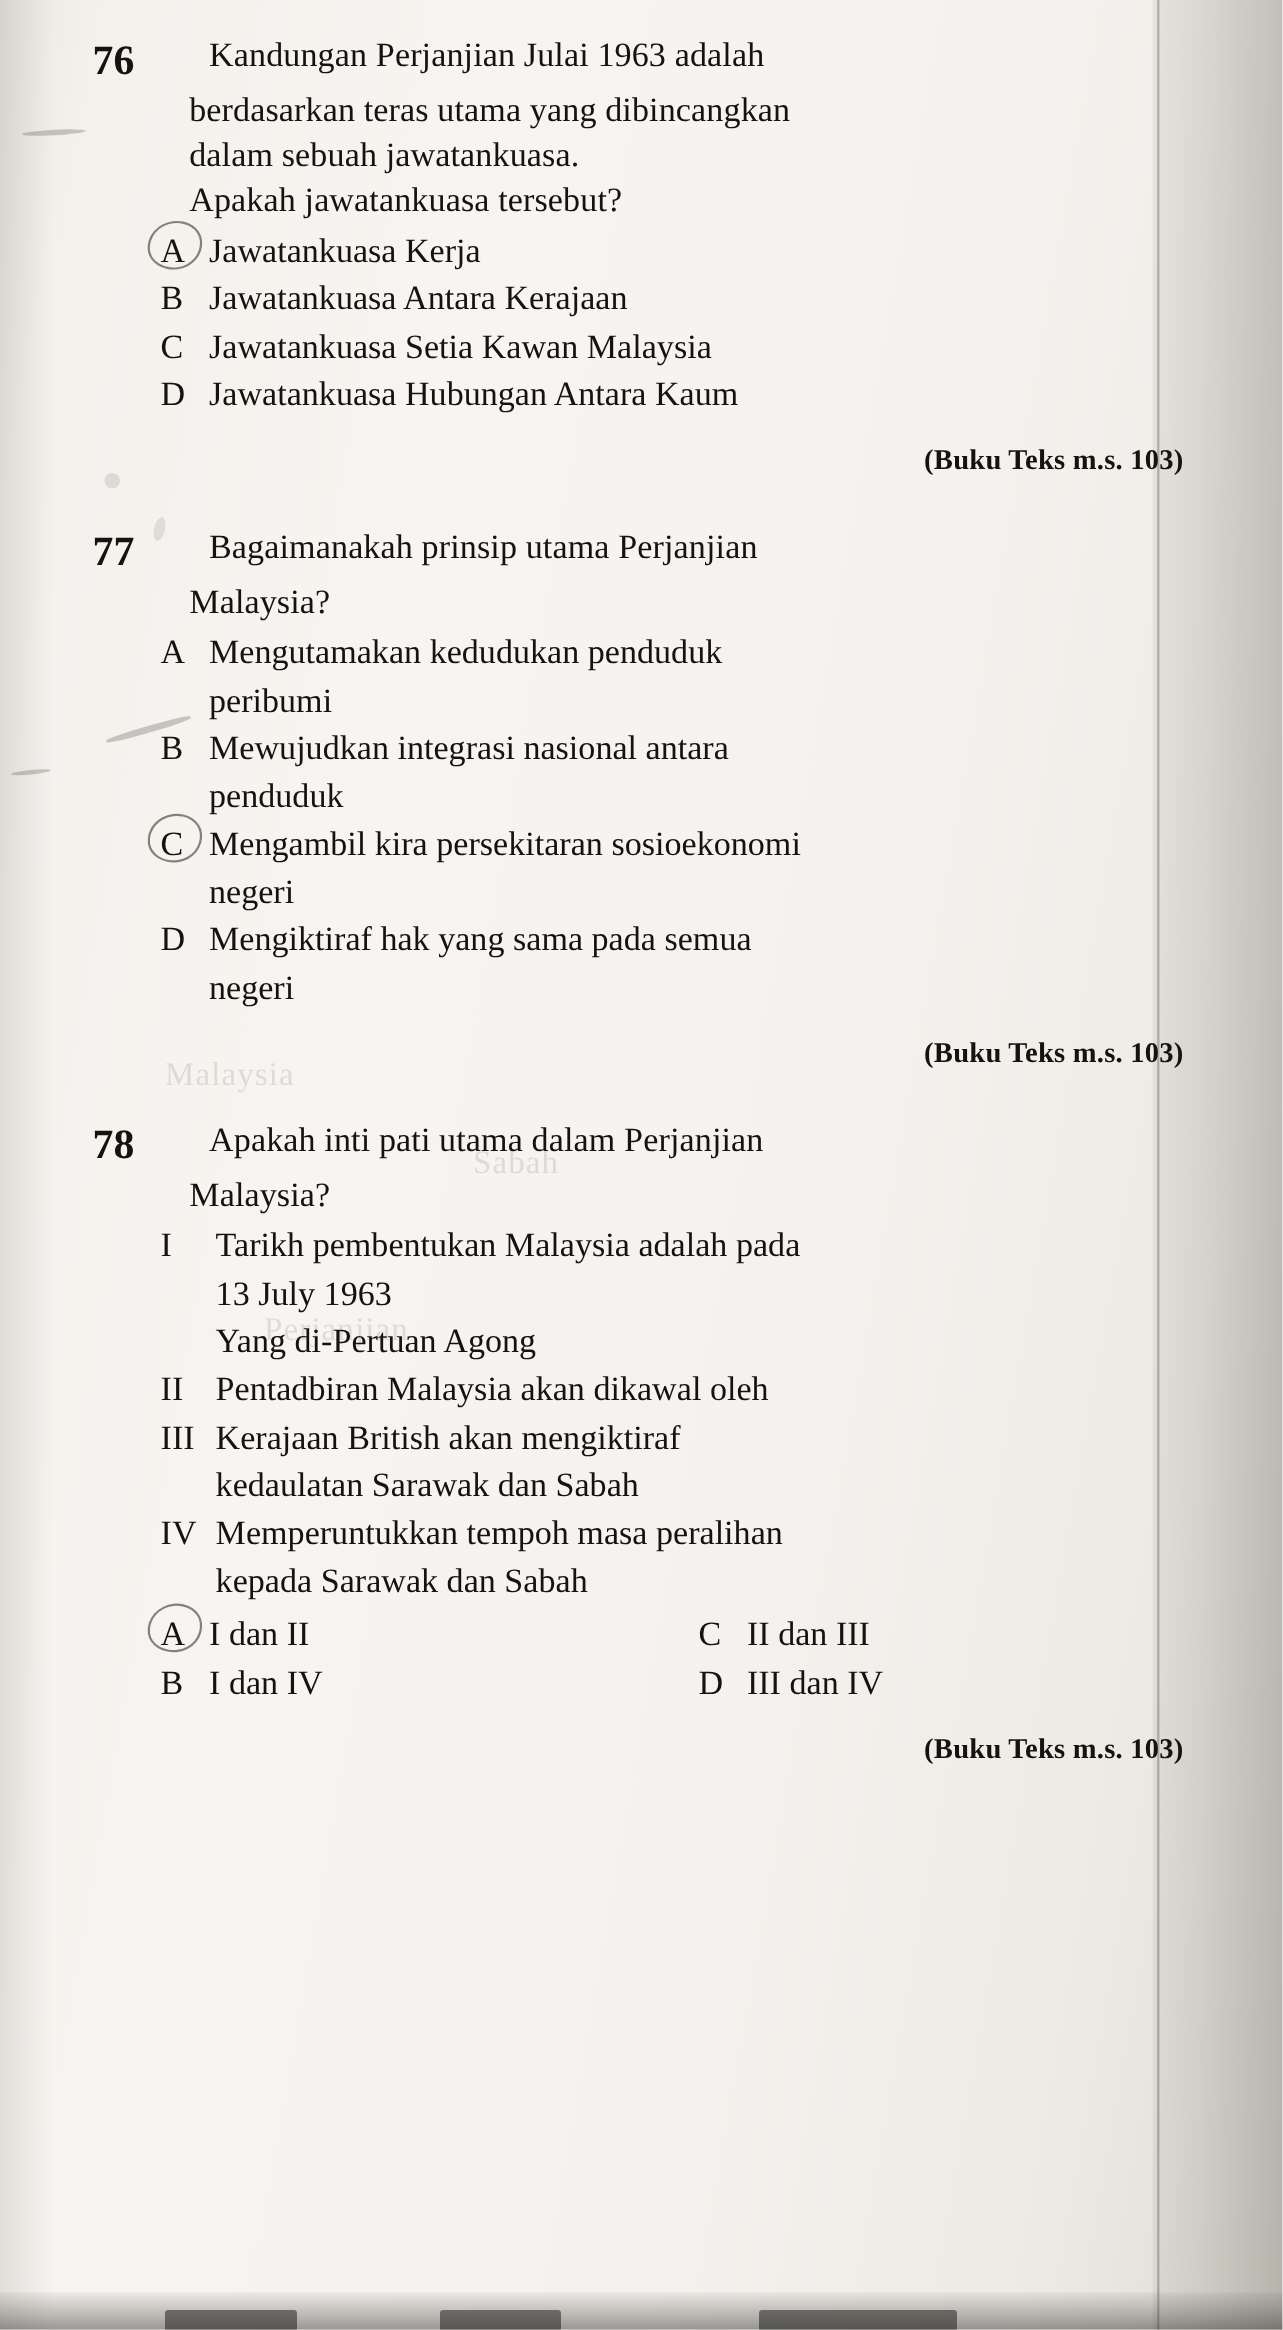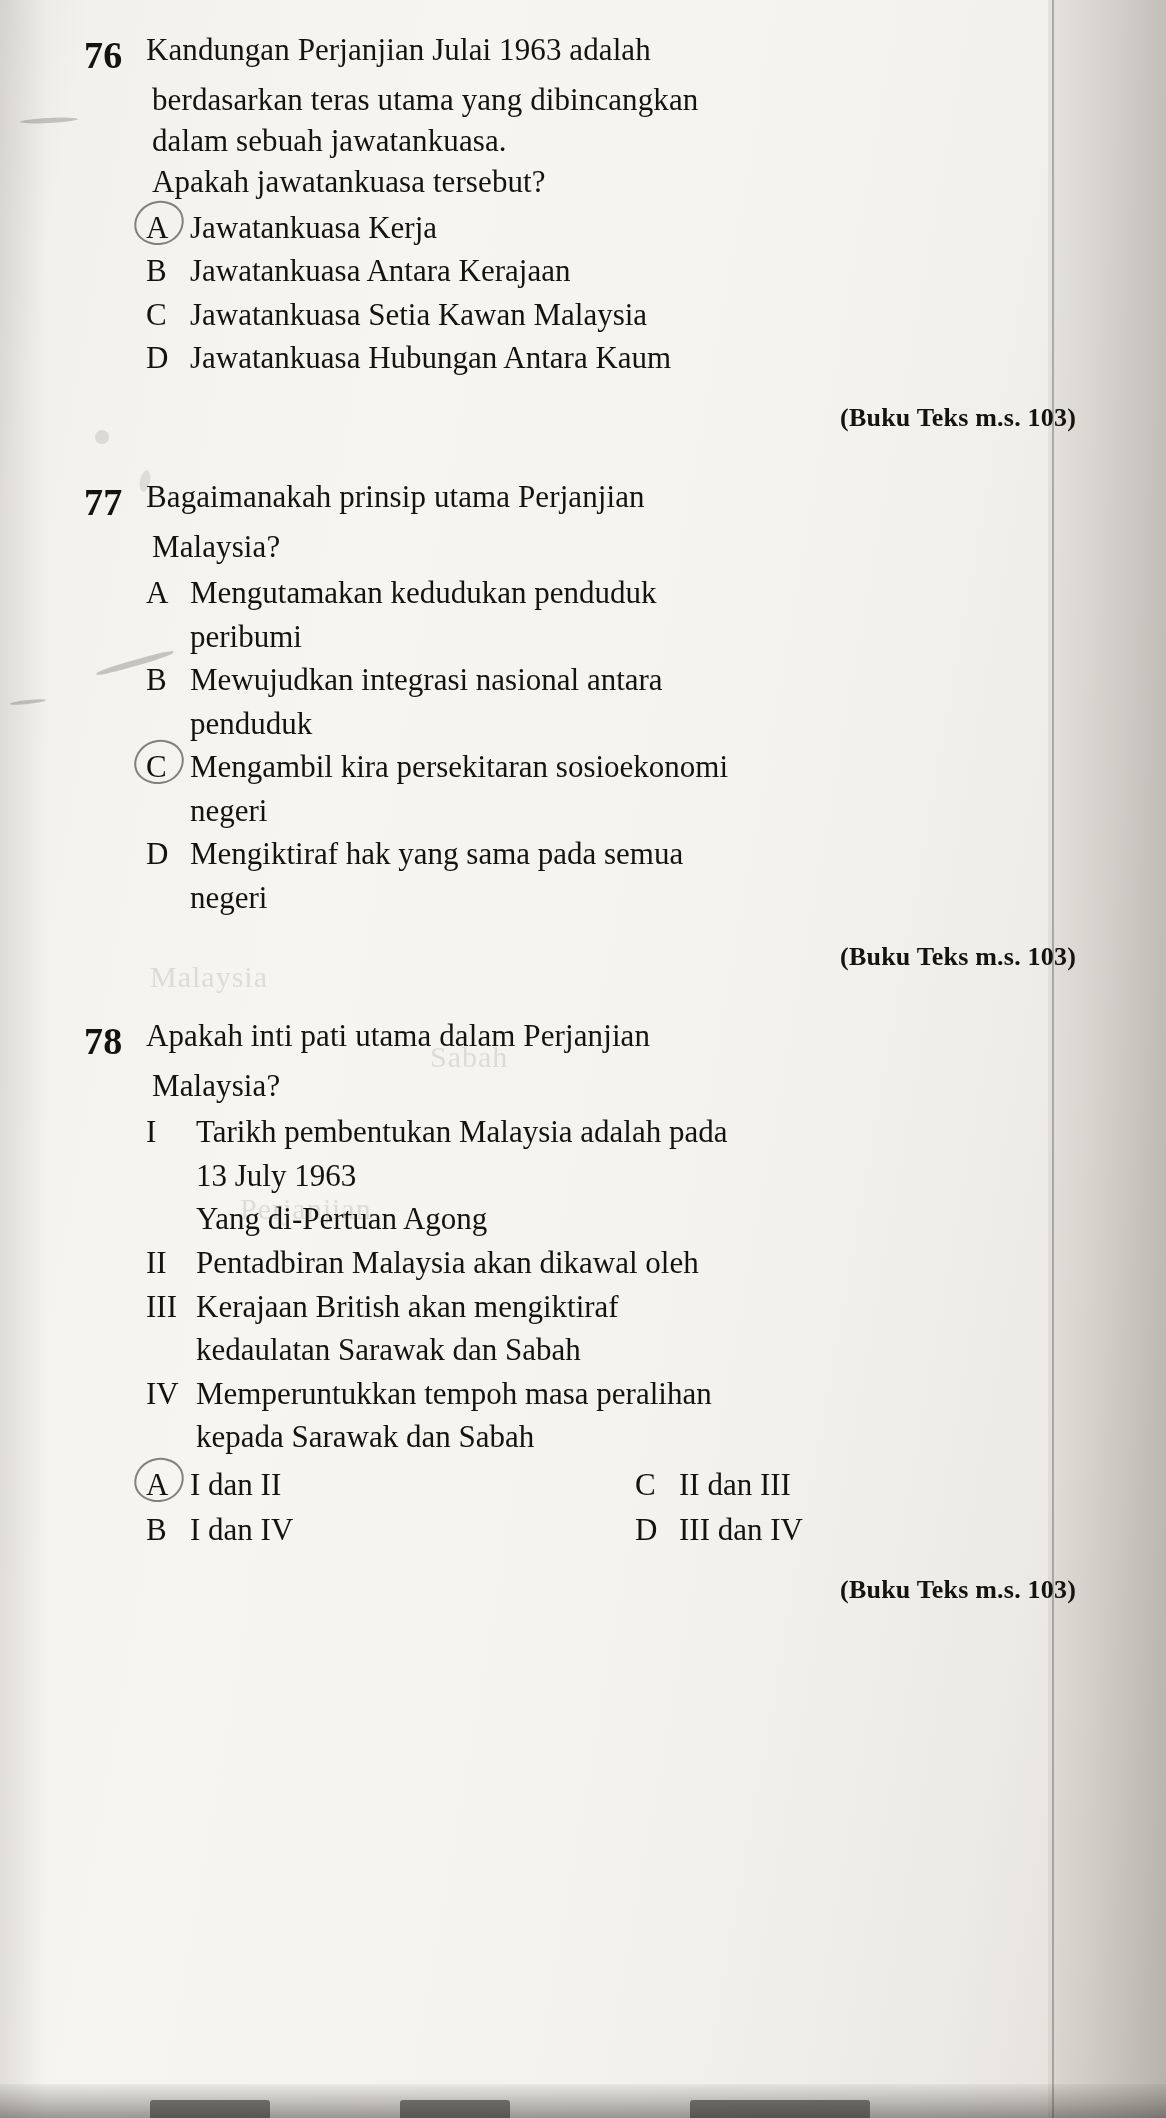--- a/index.html
+++ b/index.html
@@ -97,23 +97,24 @@
   .qtext {
     flex: 1 1 auto;
     font-size: 31px;
     line-height: 1.32;
     text-align: justify;
     text-align-last: left;
     letter-spacing: 0.1px;
   }
   .qtext.justify-all {
     text-align: justify;
+    margin-left: 44px;
   }
   .qcont {
-    margin-left: 68px;
+    margin-left: 88px;
     font-size: 31px;
     line-height: 1.32;
     letter-spacing: 0.1px;
   }
 
   .options {
     margin-top: 4px;
     margin-left: 62px;
   }
   .opt {

